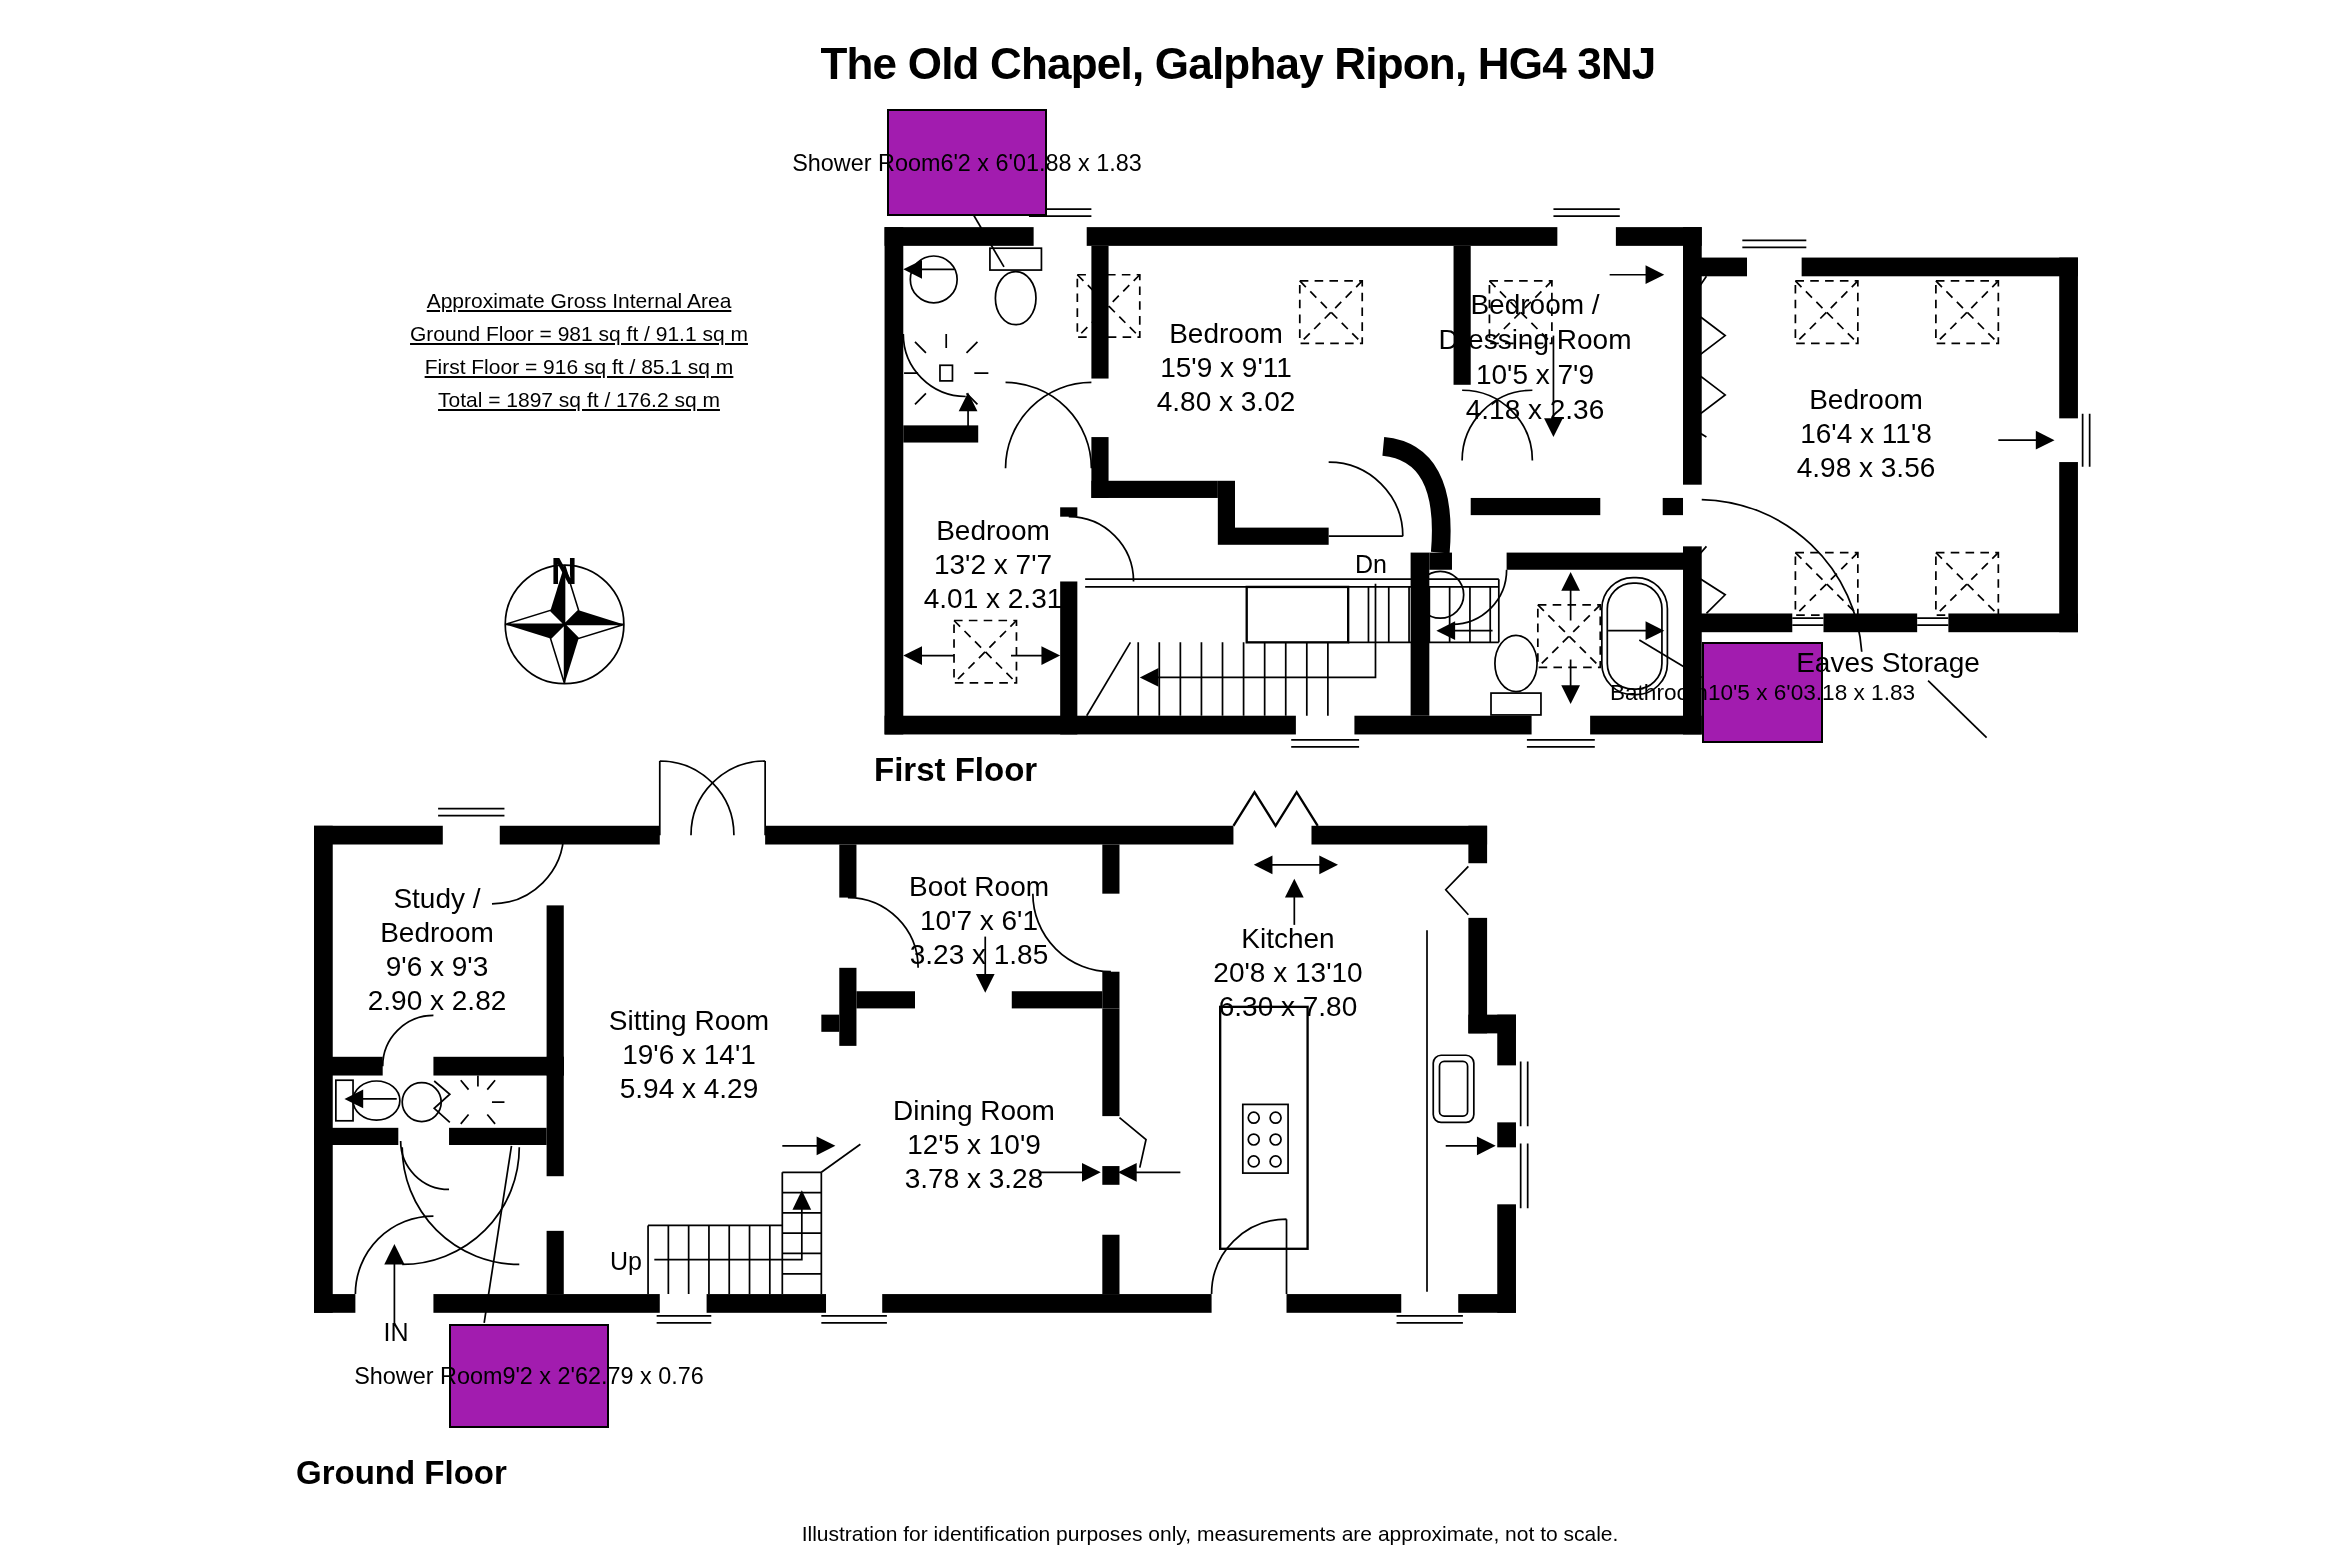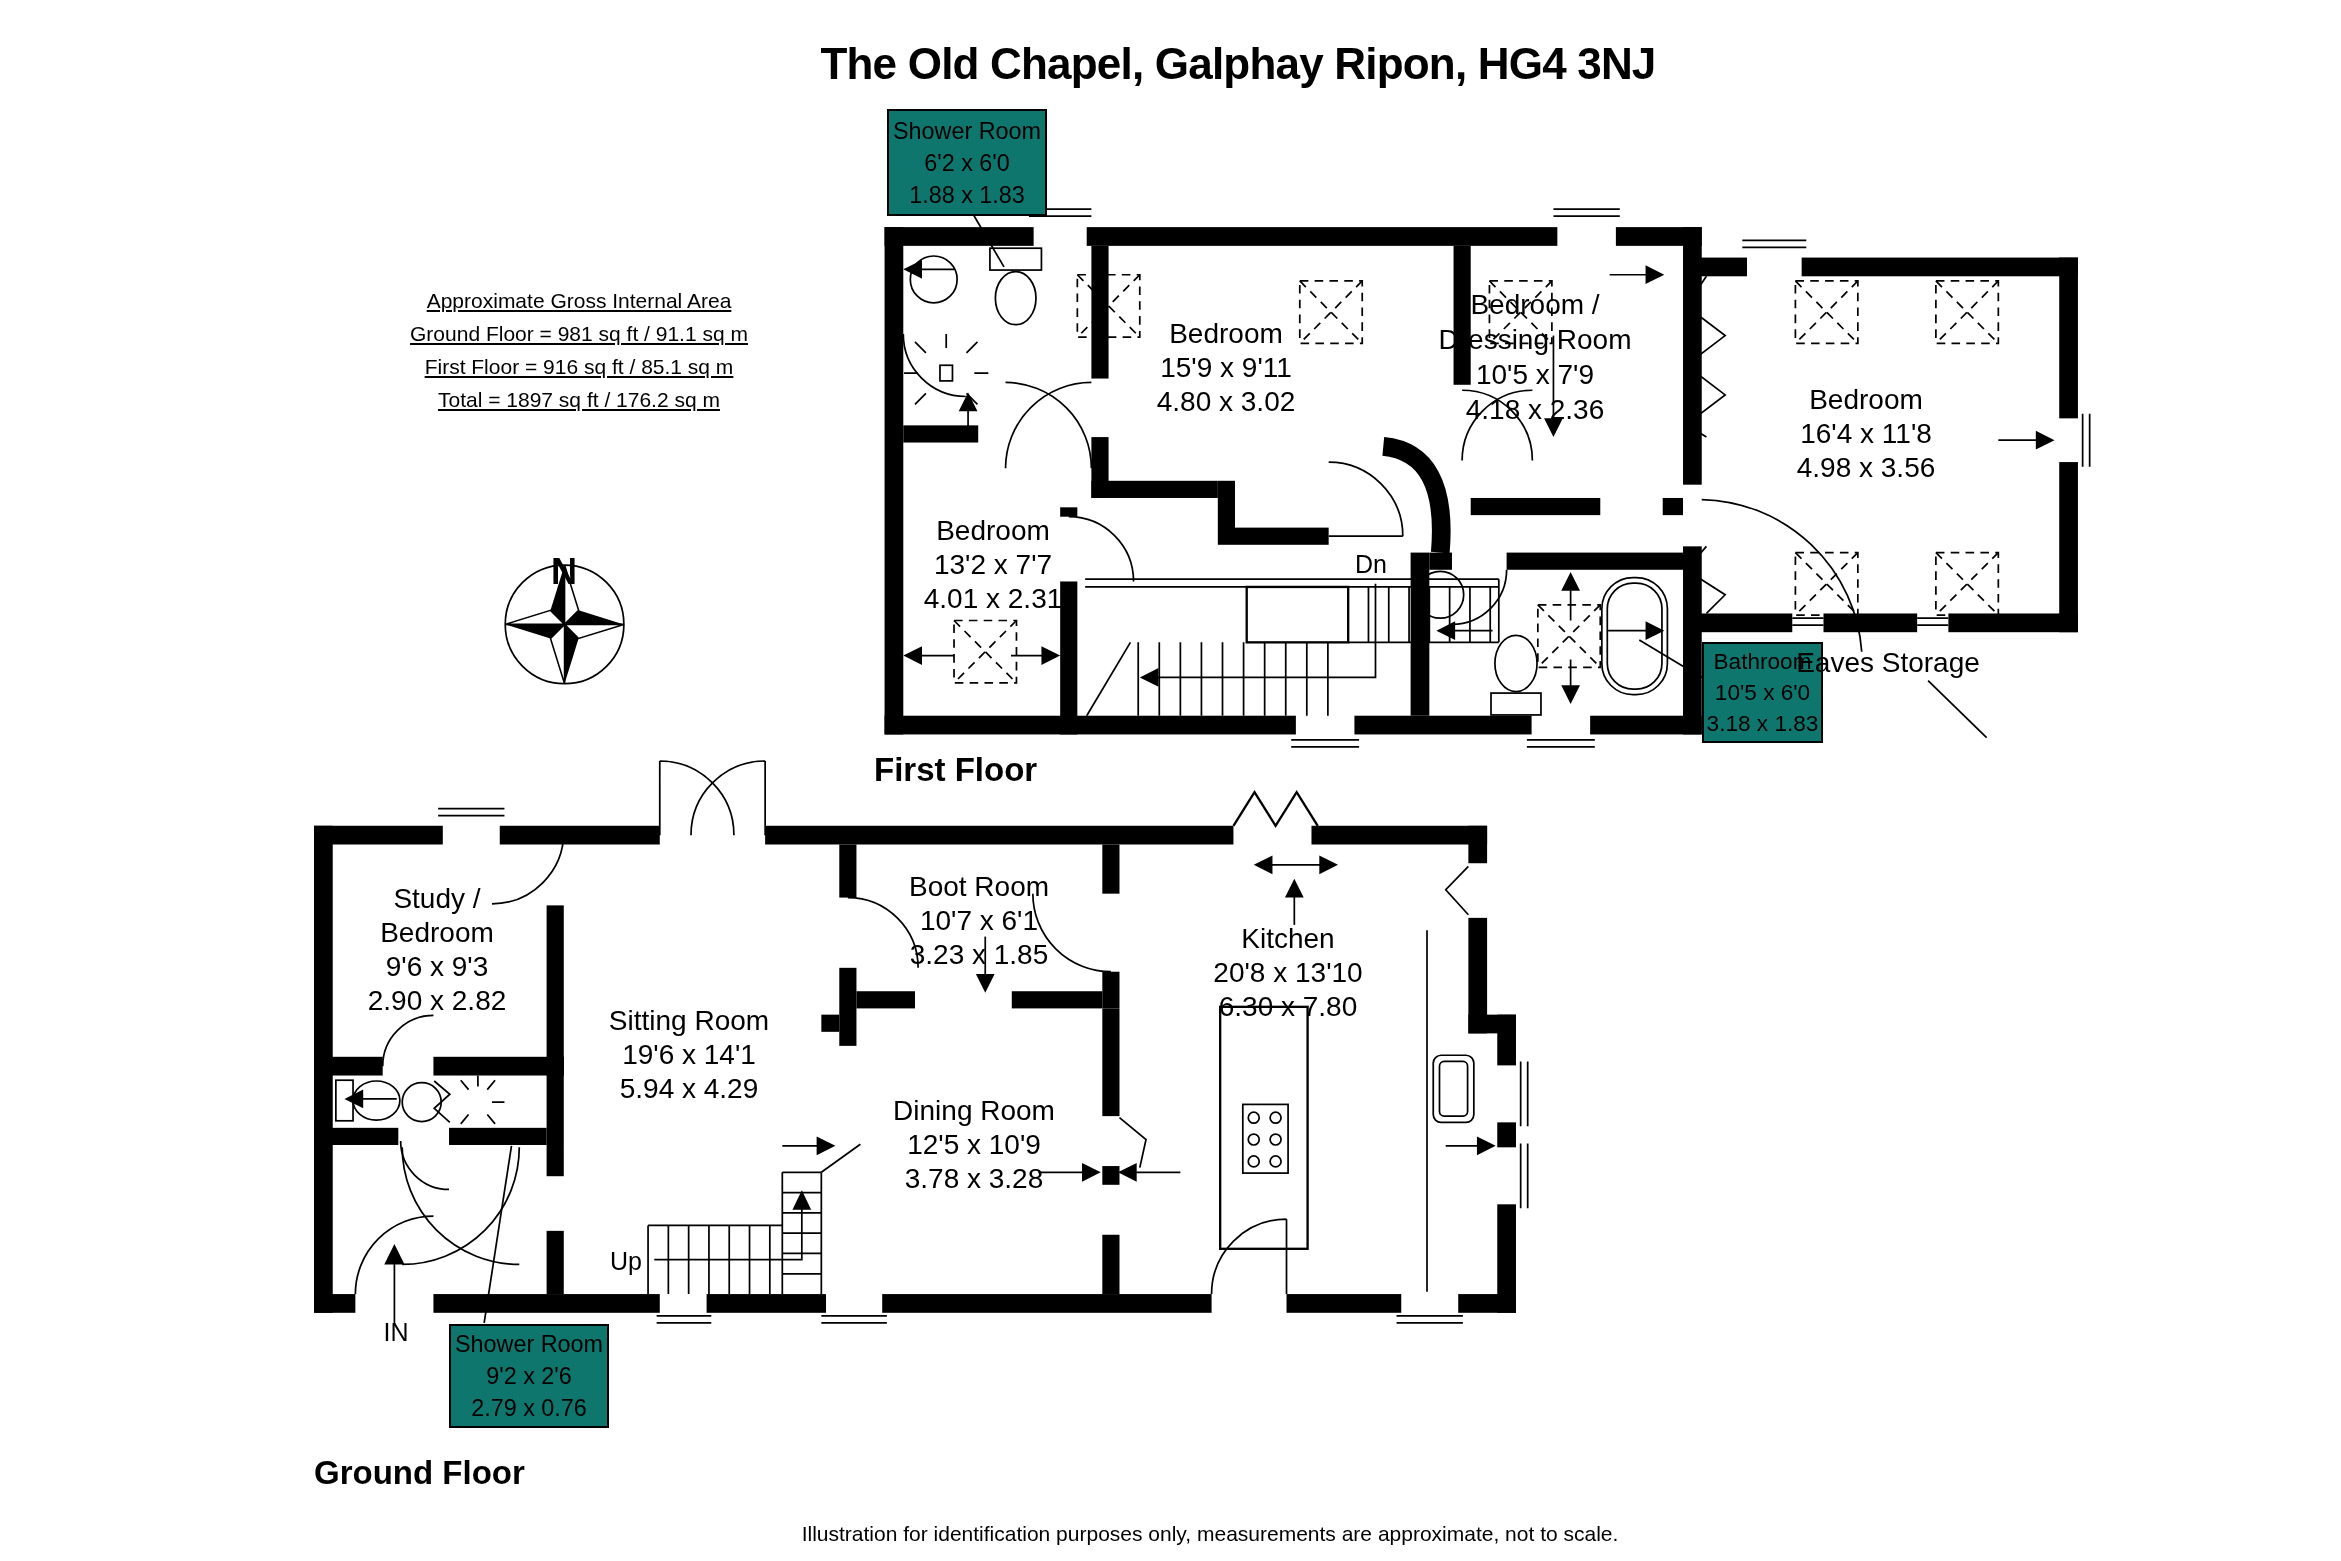--- a/index.html
+++ b/index.html
@@ -8,22 +8,22 @@
   svg.plan{position:absolute;left:0;top:0;}
   .w{fill:#000;stroke:none;}
   .ln{stroke:#000;stroke-width:3;fill:none;}
   .ln2{stroke:#000;stroke-width:2.2;fill:none;}
   .dash{stroke:#000;stroke-width:2.2;fill:none;stroke-dasharray:11 8;}
   .arr{fill:#000;stroke:none;}
   .lbl{position:absolute;font-size:28px;line-height:34px;text-align:center;
        transform:translateX(-50%);white-space:nowrap;}
   .small-lbl{position:absolute;font-size:25px;line-height:28px;text-align:left;
        transform:translateX(-50%);white-space:nowrap;}
-  .callout{position:absolute;border:2.3px solid #000;background:#0f766e;
-       display:flex;flex-direction:column;justify-content:center;align-items:center;
+  .callout{position:absolute;border:2.3px solid #000;background:#a21caf;
+       display:flex;flex-direction:row;justify-content:center;align-items:center;
        font-size:23.4px;line-height:32px;text-align:right;white-space:nowrap;}
   .floor-label{position:absolute;font-weight:bold;font-size:33px;white-space:nowrap;}
   .big-title{position:absolute;font-weight:bold;font-size:44px;letter-spacing:-0.8px;
        transform:translateX(-50%);white-space:nowrap;}
   .area{position:absolute;font-size:21px;line-height:33px;text-align:center;
        transform:translateX(-50%);white-space:nowrap;text-decoration:underline;}
   .compass-n{position:absolute;font-weight:bold;font-size:36px;transform:translateX(-50%);}
   .footer{position:absolute;font-size:21px;transform:translateX(-50%);white-space:nowrap;}
 </style>
 </head>
@@ -421,18 +421,18 @@
 <div class="callout" style="left:449px;top:1324px;width:156px;height:100px">
   <div>Shower Room</div>
   <div>9'2 x 2'6</div>
   <div>2.79 x 0.76</div>
 </div>
 
 <div class="small-lbl" style="left:626px;top:1247px">Up</div>
 
 <div class="small-lbl" style="left:396px;top:1318px">IN</div>
 
-<div class="floor-label" style="left:314px;top:1454px">Ground Floor</div>
+<div class="floor-label" style="left:296px;top:1454px">Ground Floor</div>
 
 <div class="footer" style="left:1210px;top:1522px">Illustration for identification purposes only, measurements are approximate, not to scale.</div>
 
 </div>
 
 
 </body></html>

